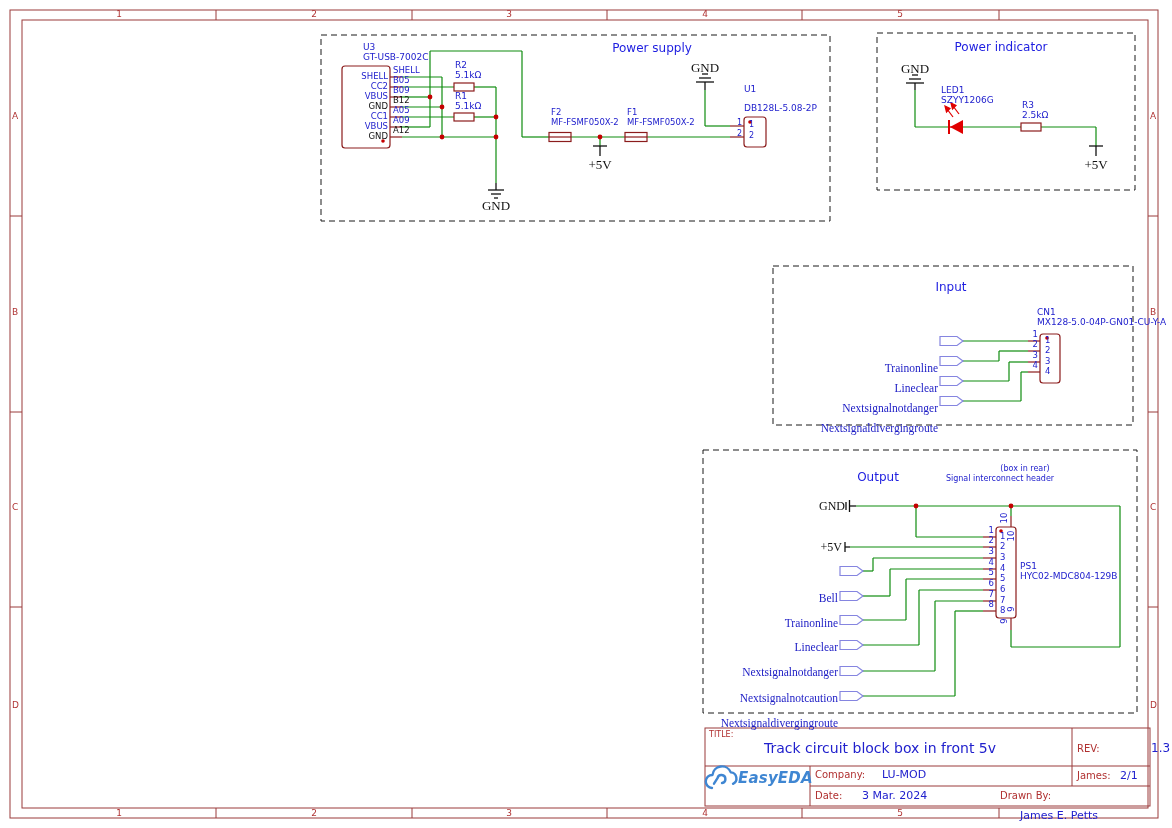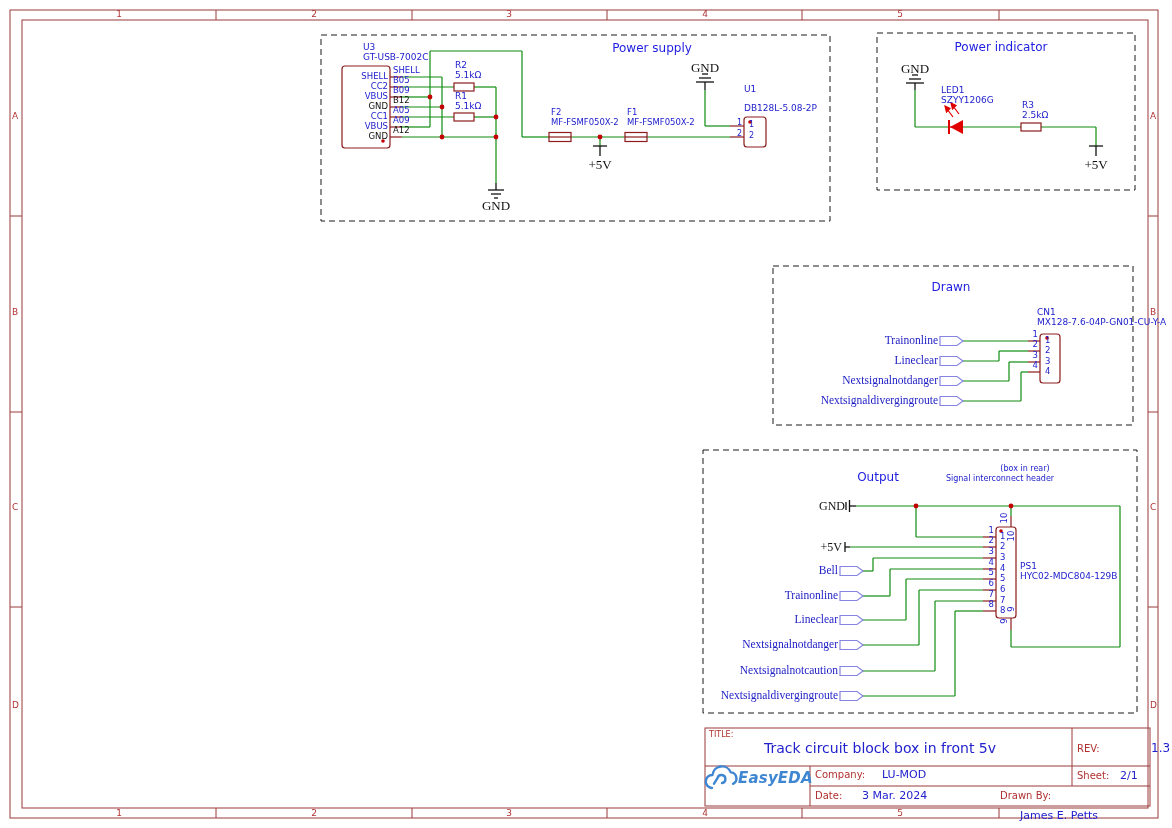--- a/index.html
+++ b/index.html
@@ -3,21 +3,21 @@
 <meta charset="utf-8">
 <style>
   html,body{margin:0;padding:0;background:#ffffff;}
   .sheet{position:relative;width:1172px;height:828px;background:#fff;overflow:hidden;
          font-family:"DejaVu Sans","Liberation Sans",sans-serif;}
   svg{position:absolute;left:0;top:0;}
   .t{position:absolute;white-space:nowrap;line-height:1;}
   .sans{font-family:"DejaVu Sans","Liberation Sans",sans-serif;}
   .serif{font-family:"Liberation Serif","DejaVu Serif",serif;}
   .blue{color:#2121cd;}
-  .nblue{color:#1b1bc4;}
+  .nblue{color:#1b1bc4;margin-top:28px;}
   .blk{color:#111111;}
   .fr{color:#b03434;}
   .tbl{color:#b03030;}
   .f8{font-size:8px;} .f85{font-size:8.5px;} .f9{font-size:9px;} .f10{font-size:10px;}
   .f11{font-size:11px;} .f115{font-size:11.5px;} .f12{font-size:12px;} .f13{font-size:13px;} .f14{font-size:14px;}
   .ctr{transform:translateX(-50%);}
   .rot{transform:translate(-50%,-50%) rotate(-90deg);}
   .sect{color:#1d1de0;font-size:12px;}
   .logo{color:#3f86d2;font-style:italic;font-weight:bold;font-size:15px;letter-spacing:0.2px;}
 </style>
@@ -276,21 +276,21 @@
 <span class="t sans f9 fr" style="left:12px;top:308px">B</span>
 <span class="t sans f9 fr" style="left:12px;top:503px">C</span>
 <span class="t sans f9 fr" style="left:12px;top:701px">D</span>
 <span class="t sans f9 fr" style="left:1150px;top:112px">A</span>
 <span class="t sans f9 fr" style="left:1150px;top:308px">B</span>
 <span class="t sans f9 fr" style="left:1150px;top:503px">C</span>
 <span class="t sans f9 fr" style="left:1150px;top:701px">D</span>
 
 <span class="t sans sect ctr" style="left:652px;top:42px">Power supply</span>
 <span class="t sans sect ctr" style="left:1001px;top:41px">Power indicator</span>
-<span class="t sans sect ctr" style="left:951px;top:281px">Drawn</span>
+<span class="t sans sect ctr" style="left:951px;top:281px">Input</span>
 <span class="t sans sect ctr" style="left:878px;top:471px">Output</span>
 <span class="t sans f8 blue ctr" style="left:1025px;top:465px">(box in rear)</span>
 <span class="t sans f8 blue ctr" style="left:1000px;top:475px">Signal interconnect header</span>
 
 <span class="t sans f9 blue" style="left:363px;top:43px">U3</span>
 <span class="t sans f9 blue" style="left:363px;top:53px">GT-USB-7002C</span>
 <span class="t sans f85 blue" style="right:784px;top:72px">SHELL</span>
 <span class="t sans f85 blue" style="right:784px;top:82px">CC2</span>
 <span class="t sans f85 blue" style="right:784px;top:92px">VBUS</span>
 <span class="t sans f85 blk" style="right:784px;top:102px">GND</span>
@@ -325,21 +325,21 @@
 <span class="t serif f13 blk ctr" style="left:600px;top:158px">+5V</span>
 
 <span class="t serif f13 blk ctr" style="left:915px;top:62px">GND</span>
 <span class="t sans f9 blue" style="left:941px;top:86px">LED1</span>
 <span class="t sans f9 blue" style="left:941px;top:96px">SZYY1206G</span>
 <span class="t sans f9 blue" style="left:1022px;top:101px">R3</span>
 <span class="t sans f9 blue" style="left:1022px;top:111px">2.5kΩ</span>
 <span class="t serif f13 blk ctr" style="left:1096px;top:158px">+5V</span>
 
 <span class="t sans f9 blue" style="left:1037px;top:308px">CN1</span>
-<span class="t sans f9 blue" style="left:1037px;top:318px">MX128-7.6-04P-GN01-CU-Y-A</span>
+<span class="t sans f9 blue" style="left:1037px;top:318px">MX128-5.0-04P-GN01-CU-Y-A</span>
 <span class="t sans f85 blue" style="right:134px;top:330px">1</span>
 <span class="t sans f85 blue" style="right:134px;top:340px">2</span>
 <span class="t sans f85 blue" style="right:134px;top:351px">3</span>
 <span class="t sans f85 blue" style="right:134px;top:361px">4</span>
 <span class="t sans f85 blue" style="left:1045px;top:336px">1</span>
 <span class="t sans f85 blue" style="left:1045px;top:346px">2</span>
 <span class="t sans f85 blue" style="left:1045px;top:357px">3</span>
 <span class="t sans f85 blue" style="left:1045px;top:367px">4</span>
 <span class="t serif f115 nblue" style="right:234px;top:335px">Trainonline</span>
 <span class="t serif f115 nblue" style="right:234px;top:355px">Lineclear</span>
@@ -376,21 +376,21 @@
 <span class="t serif f115 nblue" style="right:334px;top:639px">Nextsignalnotdanger</span>
 <span class="t serif f115 nblue" style="right:334px;top:665px">Nextsignalnotcaution</span>
 <span class="t serif f115 nblue" style="right:334px;top:690px">Nextsignaldivergingroute</span>
 
 <span class="t sans f8 tbl" style="left:709px;top:731px">TITLE:</span>
 <span class="t sans f14 blue ctr" style="left:880px;top:741px">Track circuit block box in front 5v</span>
 <span class="t sans f10 tbl" style="left:1077px;top:744px">REV:</span>
 <span class="t sans f12 blue" style="left:1151px;top:742px">1.3</span>
 <span class="t sans f10 tbl" style="left:815px;top:770px">Company:</span>
 <span class="t sans f11 blue" style="left:882px;top:769px">LU-MOD</span>
-<span class="t sans f10 tbl" style="left:1077px;top:771px">Sheet:</span>
+<span class="t sans f10 tbl" style="left:1077px;top:771px">James:</span>
 <span class="t sans f11 blue" style="left:1120px;top:770px">2/1</span>
 <span class="t sans f10 tbl" style="left:815px;top:791px">Date:</span>
 <span class="t sans f11 blue" style="left:862px;top:790px">3 Mar. 2024</span>
 <span class="t sans f10 tbl" style="left:1000px;top:791px">Drawn By:</span>
 <span class="t sans f11 blue" style="left:1020px;top:810px">James E. Petts</span>
 <span class="t logo" style="left:738px;top:771px">EasyEDA</span>
 
 </div>
 
 </body></html>

